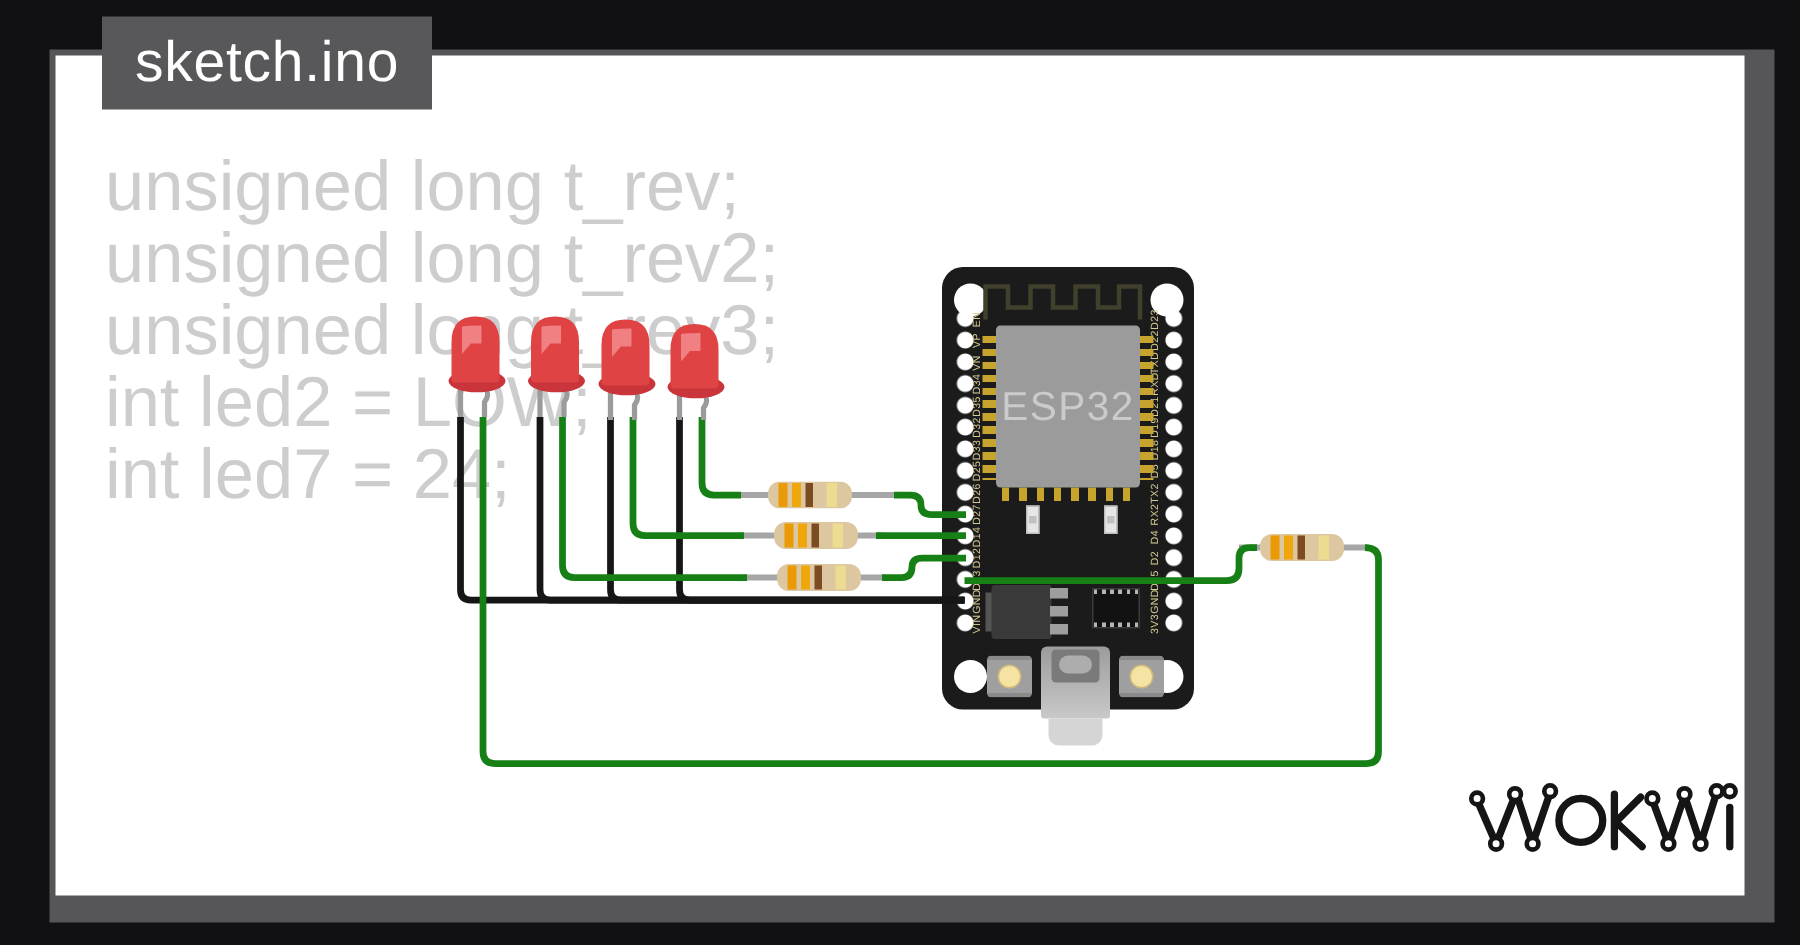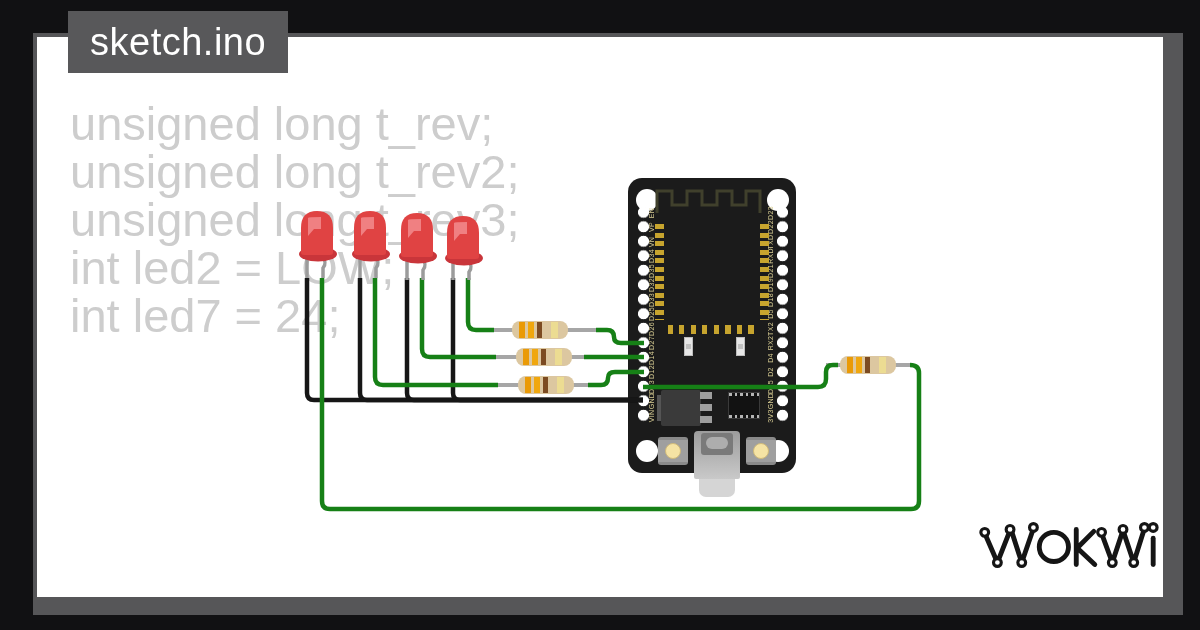--- a/index.html
+++ b/index.html
@@ -114,20 +114,23 @@
     <div class="pinlabel" style="left:128px;top:160px;">RX2</div>
     <div class="pinlabel" style="left:128px;top:174.5px;">D4</div>
     <div class="pinlabel" style="left:128px;top:189px;">D2</div>
     <div class="pinlabel" style="left:128px;top:203.5px;">D15</div>
     <div class="pinlabel" style="left:128px;top:218px;">GND</div>
     <div class="pinlabel" style="left:128px;top:232.5px;">3V3</div>
 
     <div class="padcol" style="left:27px;"></div>
     <div class="padcol" style="left:132px;"></div>
     <div id="padrow"></div>
+    <div id="chip">
+      <span>ESP32</span>
+    </div>
 
     <div class="smallcomp" style="left:56px;"></div>
     <div class="smallcomp" style="left:108px;"></div>
 
     <div id="regtab"></div>
     <div id="regulator"></div>
     <div class="regleg" style="top:214px;"></div>
     <div class="regleg" style="top:226px;"></div>
     <div class="regleg" style="top:238px;"></div>
 

